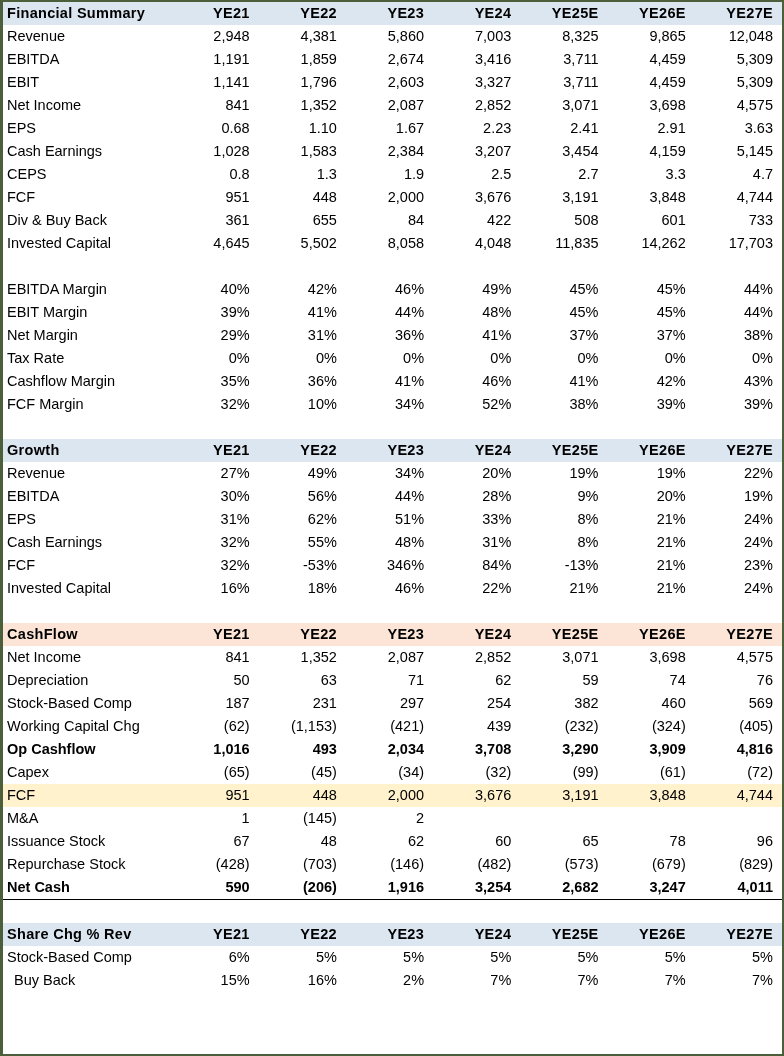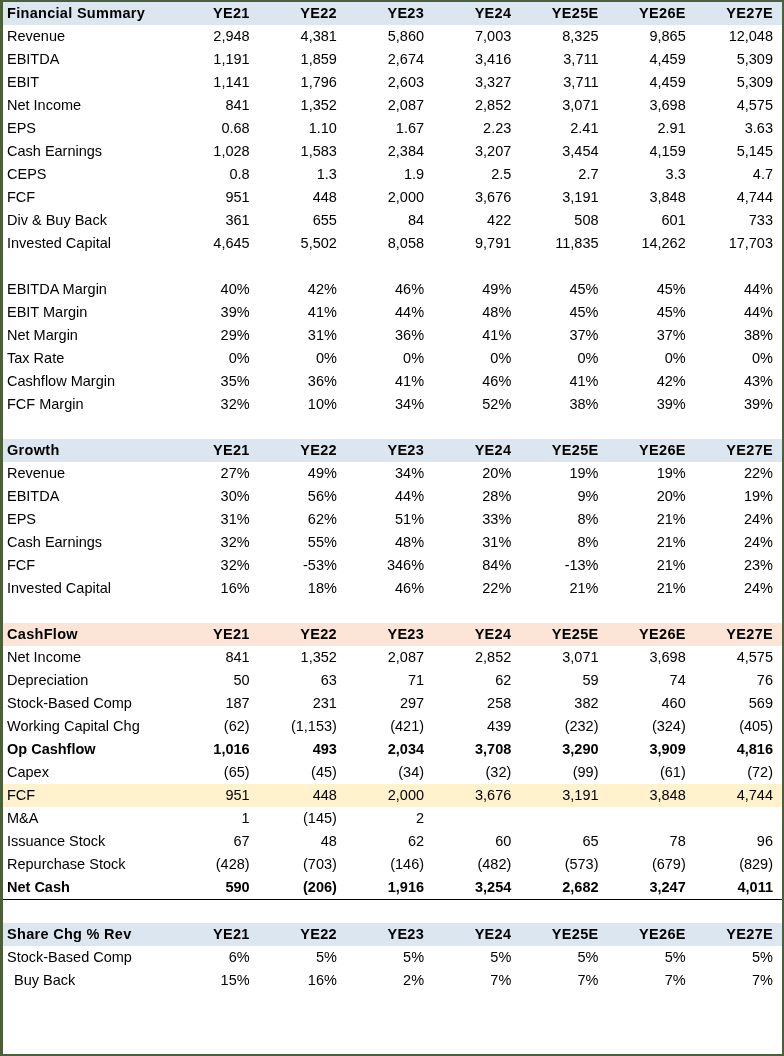--- a/index.html
+++ b/index.html
@@ -171,21 +171,21 @@
           <td class="num">422</td>
           <td class="num">508</td>
           <td class="num">601</td>
           <td class="num">733</td>
         </tr>
         <tr class="">
           <td class="label">Invested Capital</td>
           <td class="num">4,645</td>
           <td class="num">5,502</td>
           <td class="num">8,058</td>
-          <td class="num">9,791</td>
+          <td class="num">4,048</td>
           <td class="num">11,835</td>
           <td class="num">14,262</td>
           <td class="num">17,703</td>
         </tr>
         <tr class="spacer">
           <td></td>
           <td></td>
           <td></td>
           <td></td>
           <td></td>
@@ -371,21 +371,21 @@
           <td class="num">62</td>
           <td class="num">59</td>
           <td class="num">74</td>
           <td class="num">76</td>
         </tr>
         <tr class="">
           <td class="label">Stock-Based Comp</td>
           <td class="num">187</td>
           <td class="num">231</td>
           <td class="num">297</td>
-          <td class="num">258</td>
+          <td class="num">254</td>
           <td class="num">382</td>
           <td class="num">460</td>
           <td class="num">569</td>
         </tr>
         <tr class="">
           <td class="label">Working Capital Chg</td>
           <td class="num">(62)</td>
           <td class="num">(1,153)</td>
           <td class="num">(421)</td>
           <td class="num">439</td>

